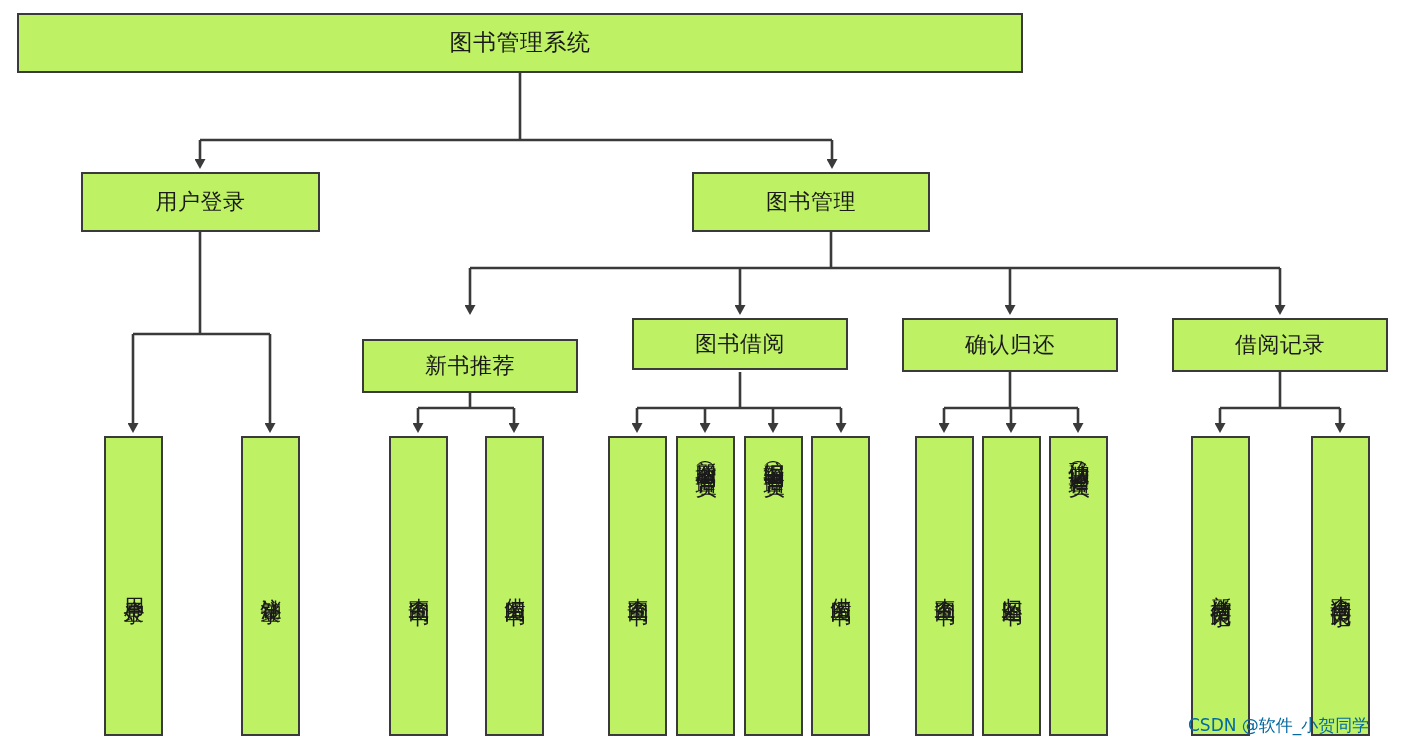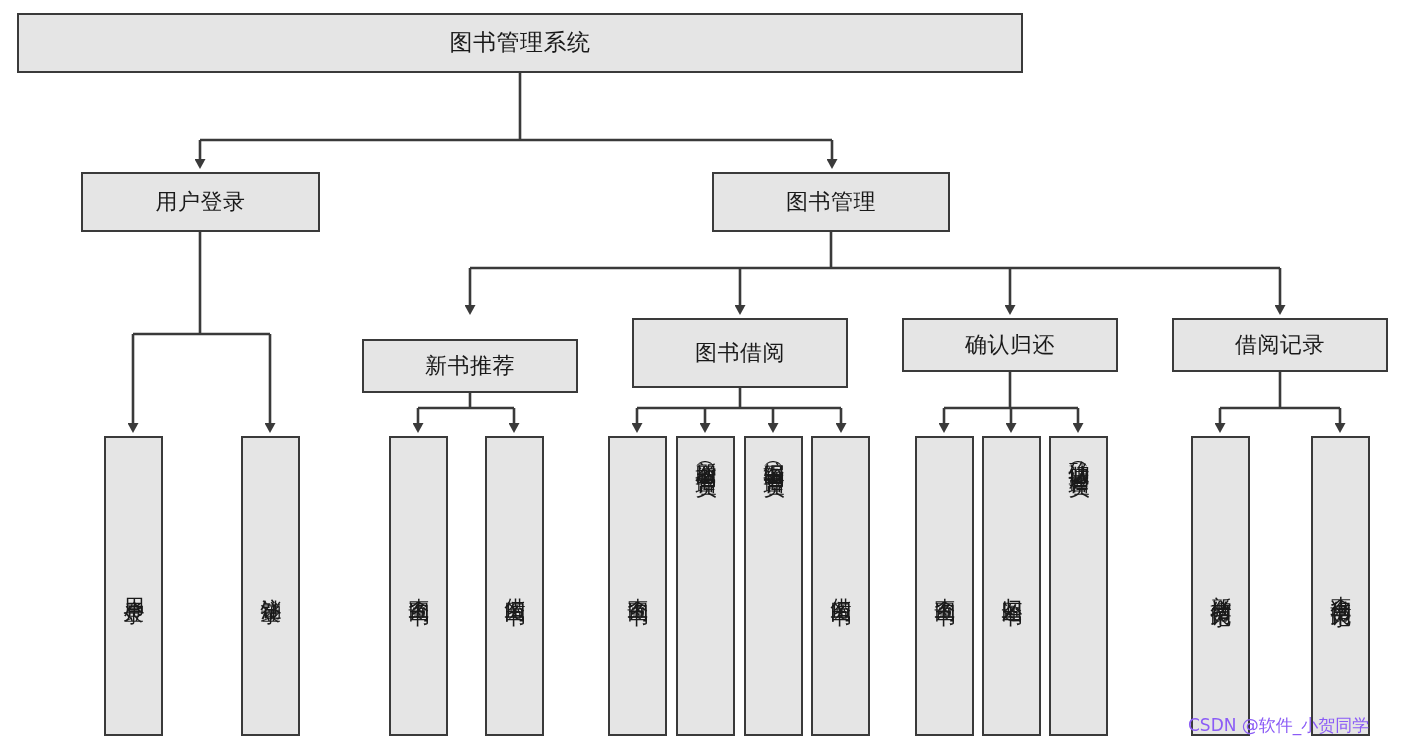--- a/index.html
+++ b/index.html
@@ -22,21 +22,21 @@
   svg.edges {
     position: absolute;
     top: 0; left: 0;
     width: 1405px;
     height: 747px;
   }
   .node {
     position: absolute;
     box-sizing: border-box;
     border: 2.5px solid #3a3a3a;
-    background: #e5e5e5;
+    background: #bef264;
     color: #1a1a1a;
     display: flex;
     align-items: center;
     justify-content: center;
     z-index: 2;
   }
   .node-label {
     display: block;
     line-height: 1.18;
     letter-spacing: 0.5px;
@@ -63,21 +63,21 @@
     text-orientation: upright;
     font-size: 21px;
     letter-spacing: 2.5px;
     line-height: 1;
   }
   .watermark {
     position: absolute;
     left: 1188px;
     top: 714px;
     font-size: 17px;
-    color: #8b5cf6;
+    color: #0369a1;
     white-space: nowrap;
     z-index: 5;
     font-family: "DejaVu Sans", "Liberation Sans", sans-serif;
   }
 </style>
 </head>
 <body>
 
 <div id="diagram-root">
 
@@ -131,28 +131,28 @@
     </g>
   </svg>
 
   <div class="node horiz root" style="left: 17px; top: 13px; width: 1006px; height: 60px;">
     <span class="node-label">图书管理系统</span>
   </div>
 
   <div class="node horiz" style="left: 81px; top: 172px; width: 239px; height: 60px;">
     <span class="node-label">用户登录</span>
   </div>
-  <div class="node horiz" style="left: 712px; top: 172px; width: 238px; height: 60px;">
+  <div class="node horiz" style="left: 692px; top: 172px; width: 238px; height: 60px;">
     <span class="node-label">图书管理</span>
   </div>
 
   <div class="node horiz" style="left: 362px; top: 318px; width: 216px; height: 54px; margin-top: 21px;">
     <span class="node-label">新书推荐</span>
   </div>
-  <div class="node horiz" style="left: 632px; top: 318px; width: 216px; height: 70px;">
+  <div class="node horiz" style="left: 632px; top: 318px; width: 216px; height: 52px;">
     <span class="node-label">图书借阅</span>
   </div>
   <div class="node horiz" style="left: 902px; top: 318px; width: 216px; height: 54px;">
     <span class="node-label">确认归还</span>
   </div>
   <div class="node horiz" style="left: 1172px; top: 318px; width: 216px; height: 54px;">
     <span class="node-label">借阅记录</span>
   </div>
 
   <div class="node vert centered" style="left: 104px; top: 436px; width: 59px; height: 300px;">

